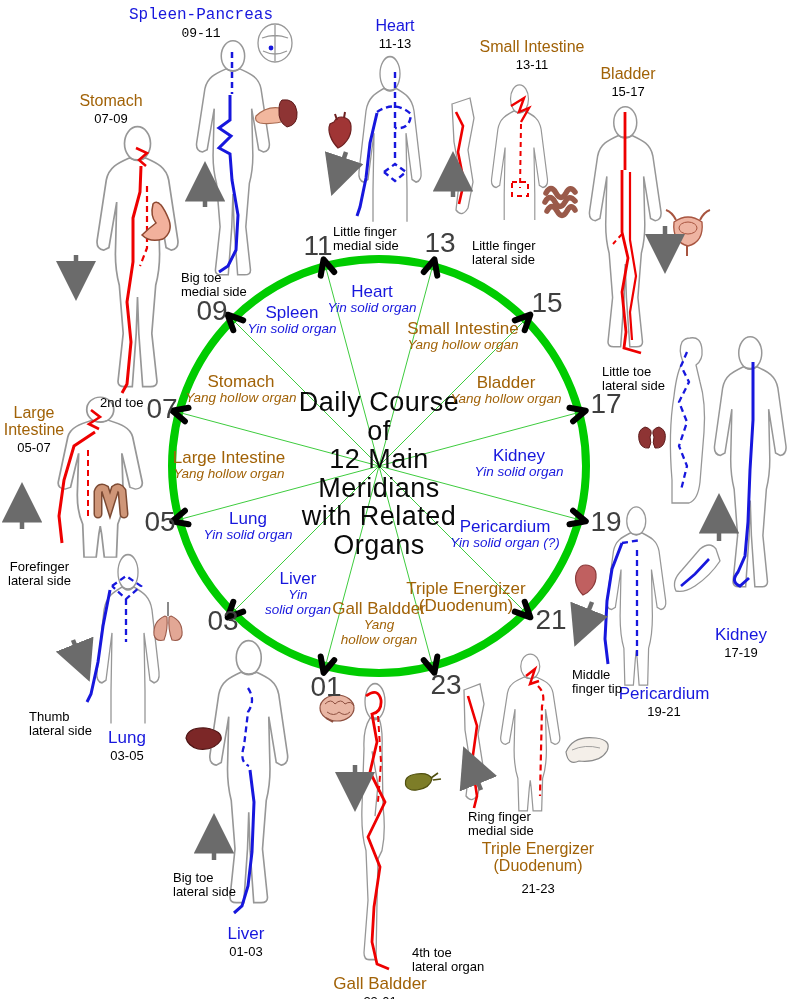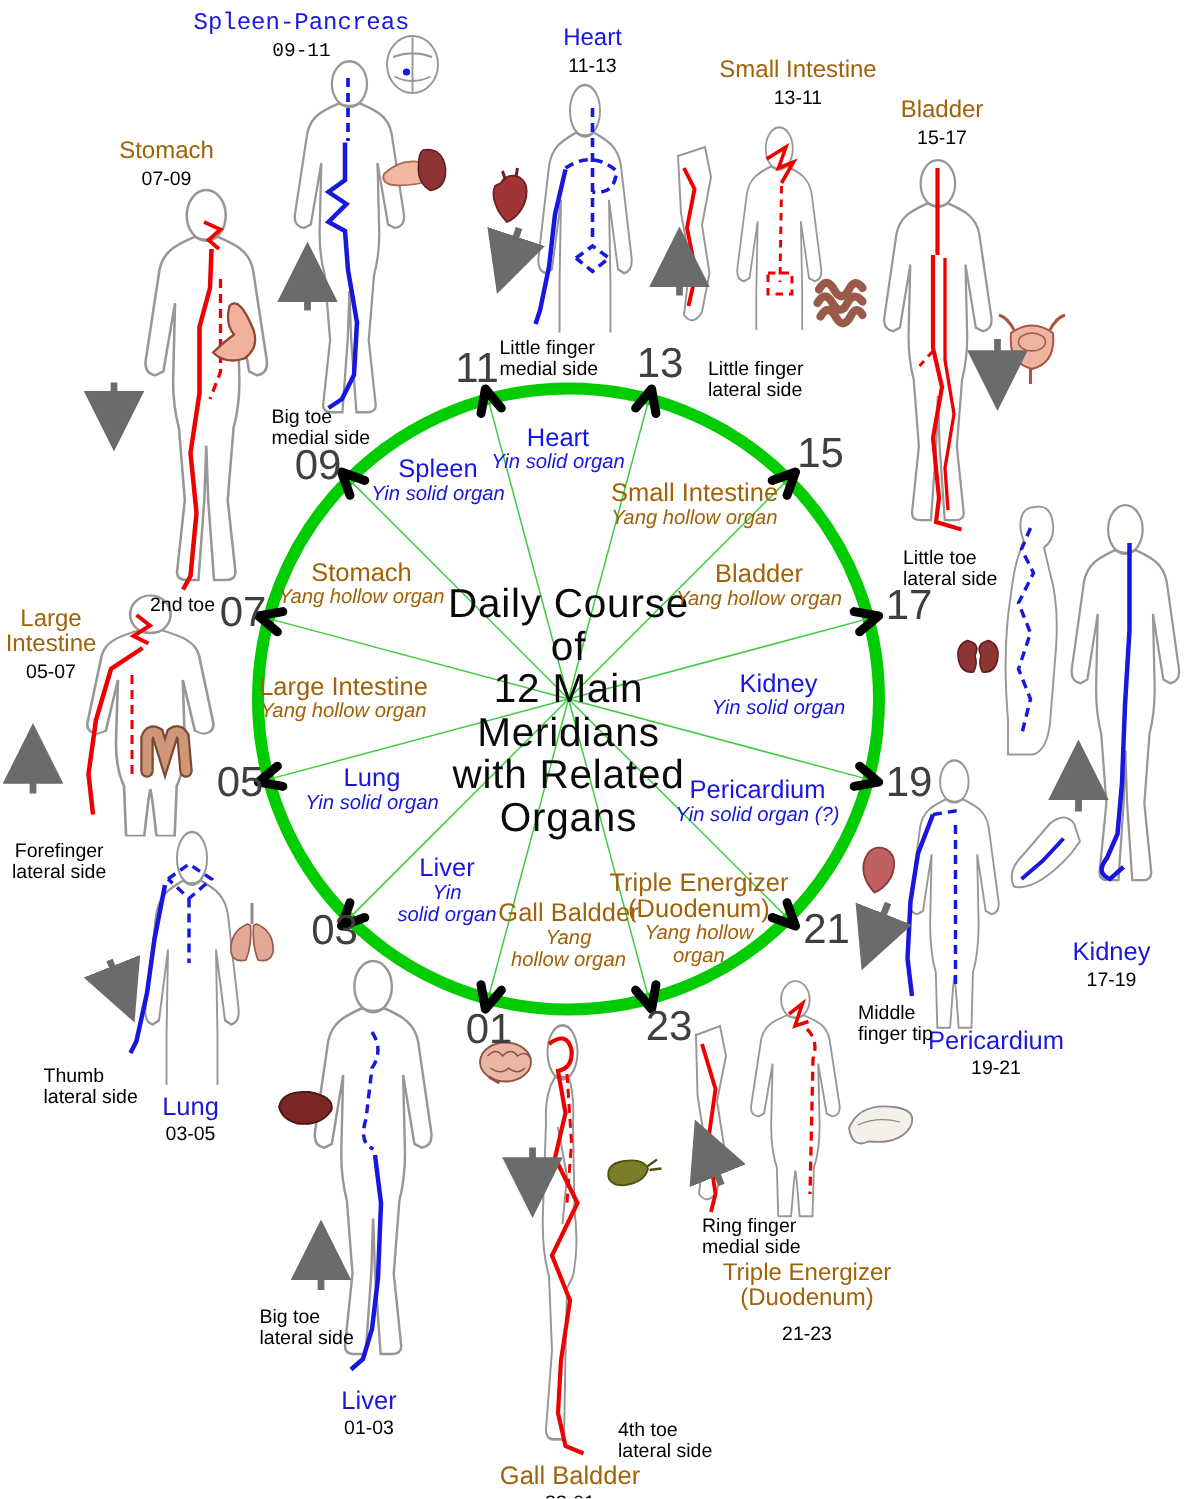--- a/index.html
+++ b/index.html
@@ -277,22 +277,20 @@
   <div class="wname blue">Kidney</div>
   <div class="wsub blue">Yin solid organ</div>
 </div>
 <div class="abs ctr wedge" style="left:505px;top:518px;">
   <div class="wname blue">Pericardium</div>
   <div class="wsub blue">Yin solid organ (?)</div>
 </div>
 <div class="abs ctr wedge" style="left:466px;top:580px;">
   <div class="wname red pre">Triple Energizer
 (Duodenum)</div>
-  <div class="wsub red pre">Yang hollow
-organ</div>
 </div>
 <div class="abs ctr wedge" style="left:379px;top:600px;">
   <div class="wname red">Gall Baldder</div>
   <div class="wsub red pre">Yang
 hollow organ</div>
 </div>
 <div class="abs ctr wedge" style="left:298px;top:570px;">
   <div class="wname blue">Liver</div>
   <div class="wsub blue pre">Yin
 solid organ</div>
@@ -371,21 +369,21 @@
 medial side</div>
 <div class="abs note pre" style="left:472px;top:239px;">Little finger
 lateral side</div>
 <div class="abs note pre" style="left:602px;top:365px;">Little toe
 lateral side</div>
 <div class="abs note pre" style="left:572px;top:668px;">Middle
 finger tip</div>
 <div class="abs note pre" style="left:468px;top:810px;">Ring finger
 medial side</div>
 <div class="abs note pre" style="left:412px;top:946px;">4th toe
-lateral side</div>
+lateral organ</div>
 <div class="abs note pre" style="left:173px;top:871px;">Big toe
 lateral side</div>
 <div class="abs note pre" style="left:29px;top:710px;">Thumb
 lateral side</div>
 <div class="abs note pre" style="left:8px;top:560px;text-align:center;">Forefinger
 lateral side</div>
 <div class="abs note" style="left:100px;top:396px;">2nd toe</div>
 
 </div>
 

